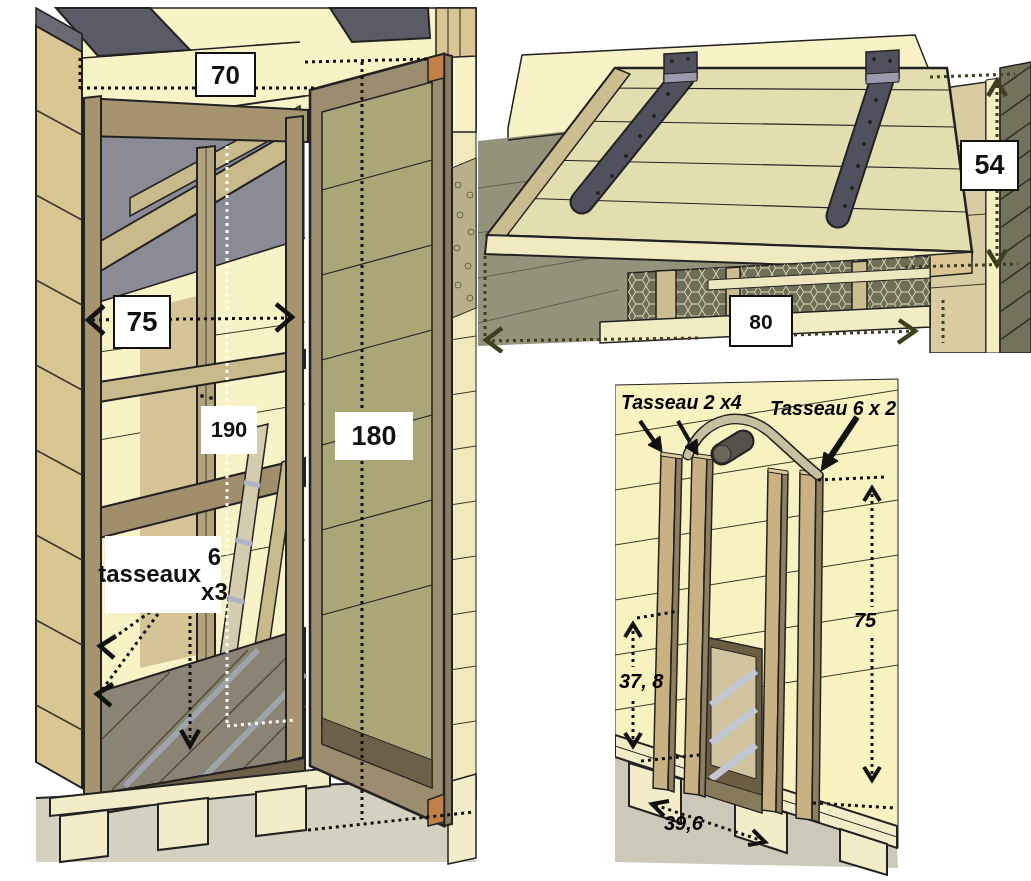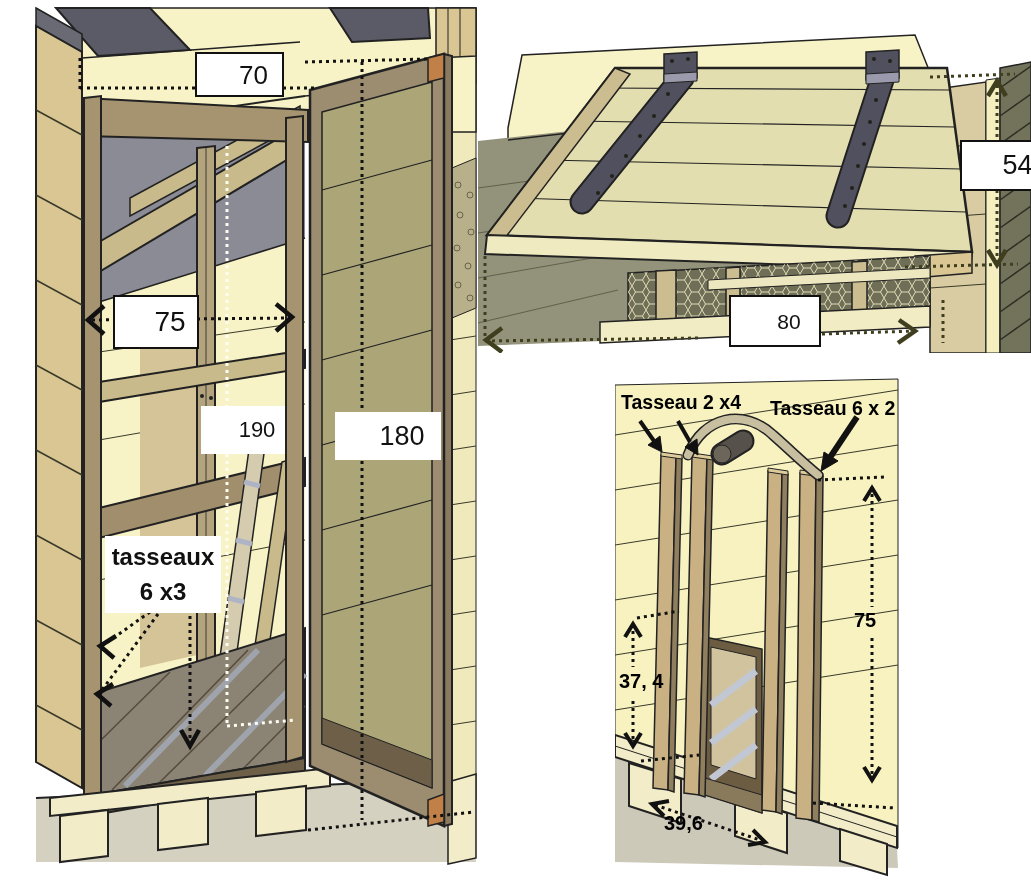--- a/index.html
+++ b/index.html
@@ -1,24 +1,24 @@
 <!DOCTYPE html>
 <html><head>
 <meta charset="utf-8">
 <style>
   html,body{margin:0;padding:0;background:#fff;}
   #canvas{position:relative;width:1031px;height:881px;background:#ffffff;overflow:hidden;
           font-family:"Liberation Sans","DejaVu Sans",sans-serif;}
   .panel{position:absolute;}
   .dim-box{position:absolute;background:#ffffff;display:flex;align-items:center;justify-content:center;
-           font-weight:normal;color:#111;line-height:1;padding-left:28px;}
+           font-weight:bold;color:#111;line-height:1;}
   .bordered{border:2px solid #111;}
-  .note-box{position:absolute;background:#ffffff;display:flex;flex-direction:column;align-items:center;
+  .note-box{position:absolute;background:#ffffff;display:flex;flex-direction:row;align-items:center;
             justify-content:center;font-weight:bold;color:#111;text-align:center;}
-  .plain-lbl{position:absolute;font-weight:bold;color:#000;white-space:nowrap;line-height:1;}
+  .plain-lbl{position:absolute;font-weight:bold;color:#000;white-space:nowrap;line-height:1;font-style:italic;}
 </style>
 </head>
 <body>
 
 <div id="canvas">
 
   <svg class="panel" style="left:0;top:0" width="478" height="881" viewBox="0 0 478 881">
 
     <g>
       <polygon points="36,798 476,778 476,862 36,862" fill="#D5D1C1"></polygon>
@@ -408,19 +408,19 @@
   </div>
 
   <div class="dim-box bordered" style="left:960px;top:140px;width:55px;height:47px;font-size:27px">54</div>
 
   <div class="dim-box bordered" style="left:729px;top:295px;width:60px;height:48px;font-size:21px">80</div>
 
   <div class="plain-lbl" style="left:621px;top:393px;font-size:19.5px">Tasseau 2 x4</div>
 
   <div class="plain-lbl" style="left:770px;top:399px;font-size:19.5px">Tasseau 6 x 2</div>
 
-  <div class="plain-lbl" style="left:619px;top:671px;font-size:20px">37, 4</div>
+  <div class="plain-lbl" style="left:619px;top:671px;font-size:20px">37, 8</div>
 
   <div class="plain-lbl" style="left:854px;top:610px;font-size:20px">75</div>
 
   <div class="plain-lbl" style="left:664px;top:813px;font-size:20px">39,6</div>
 
 </div>
 
 </body></html>

